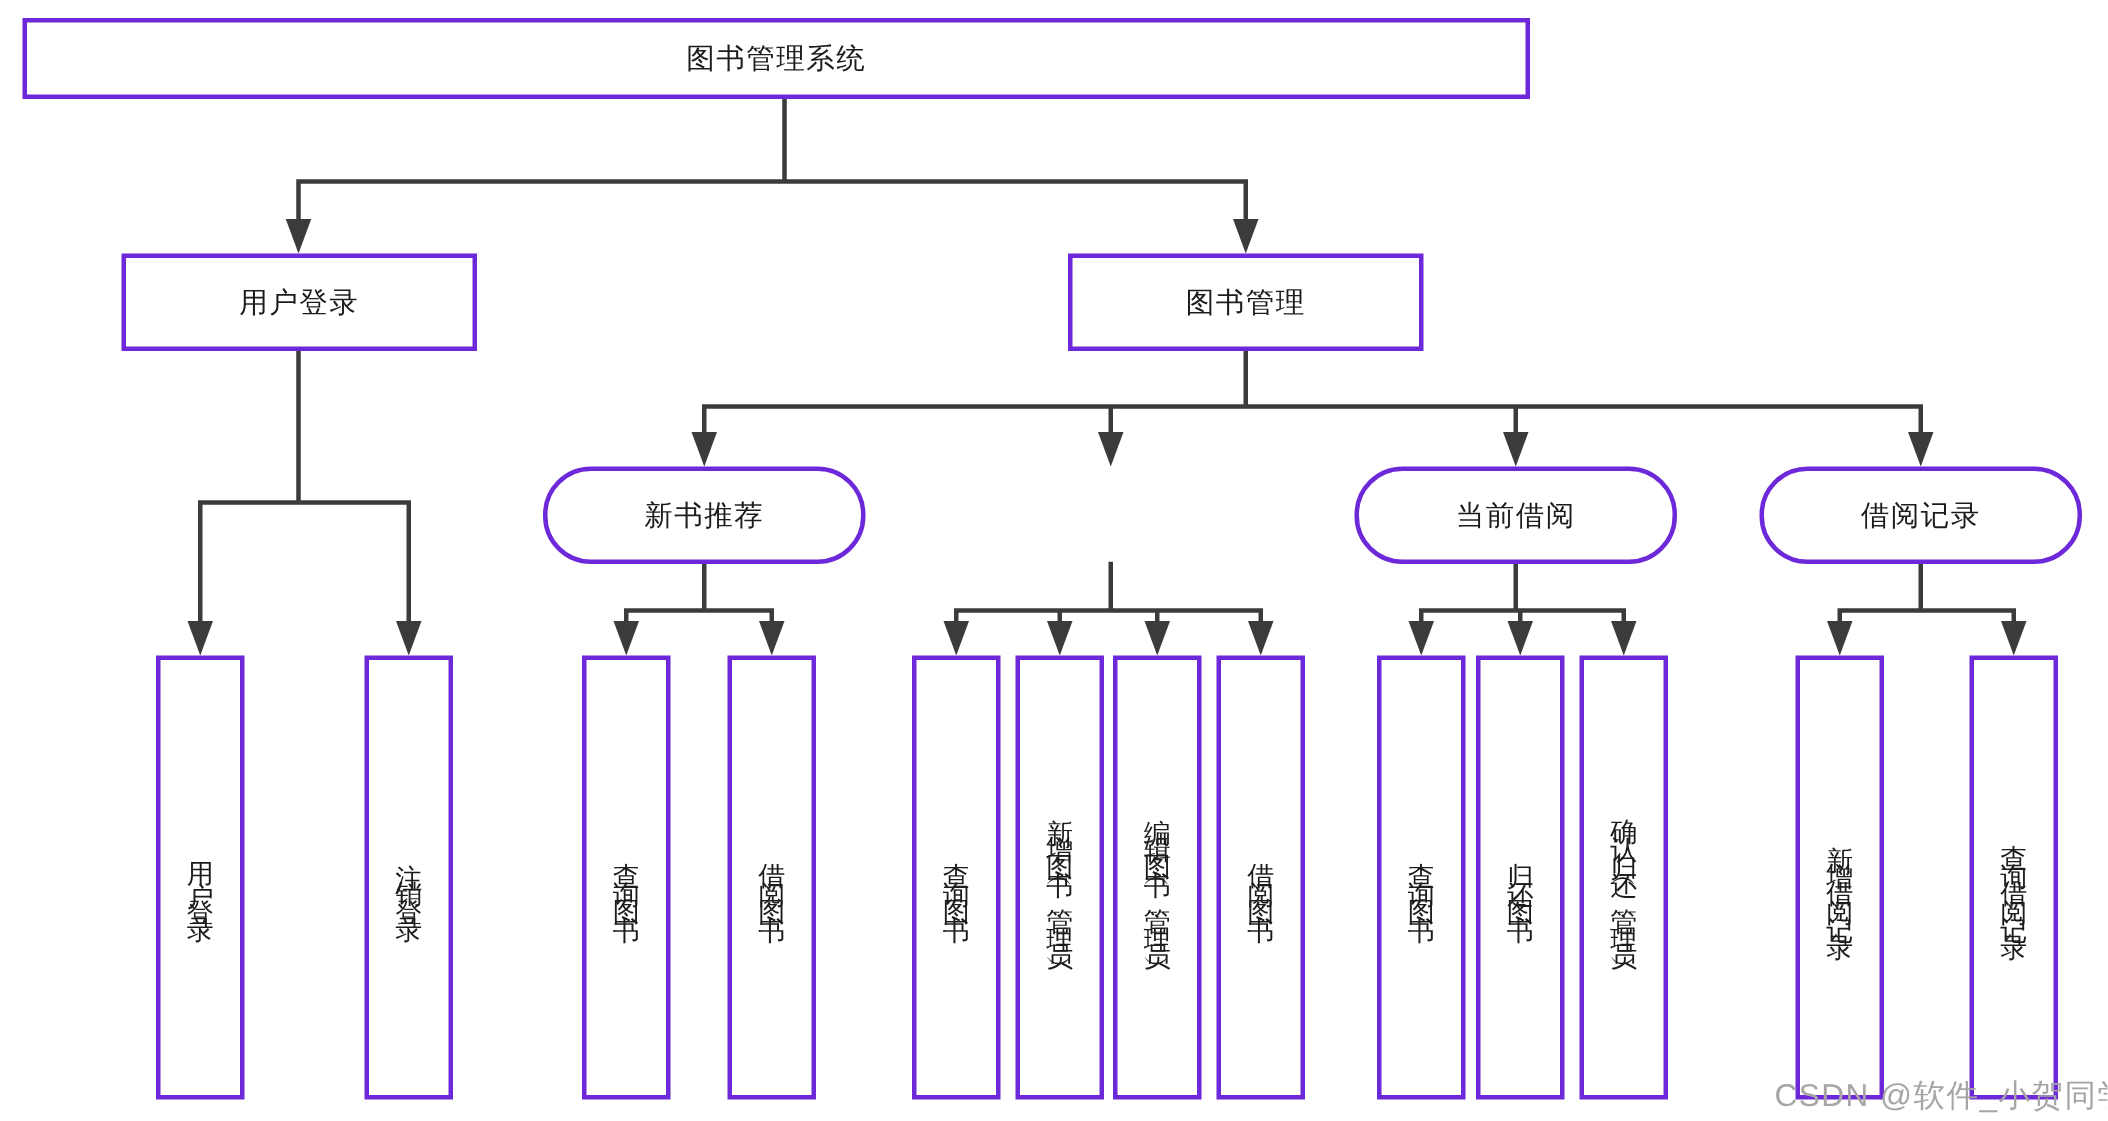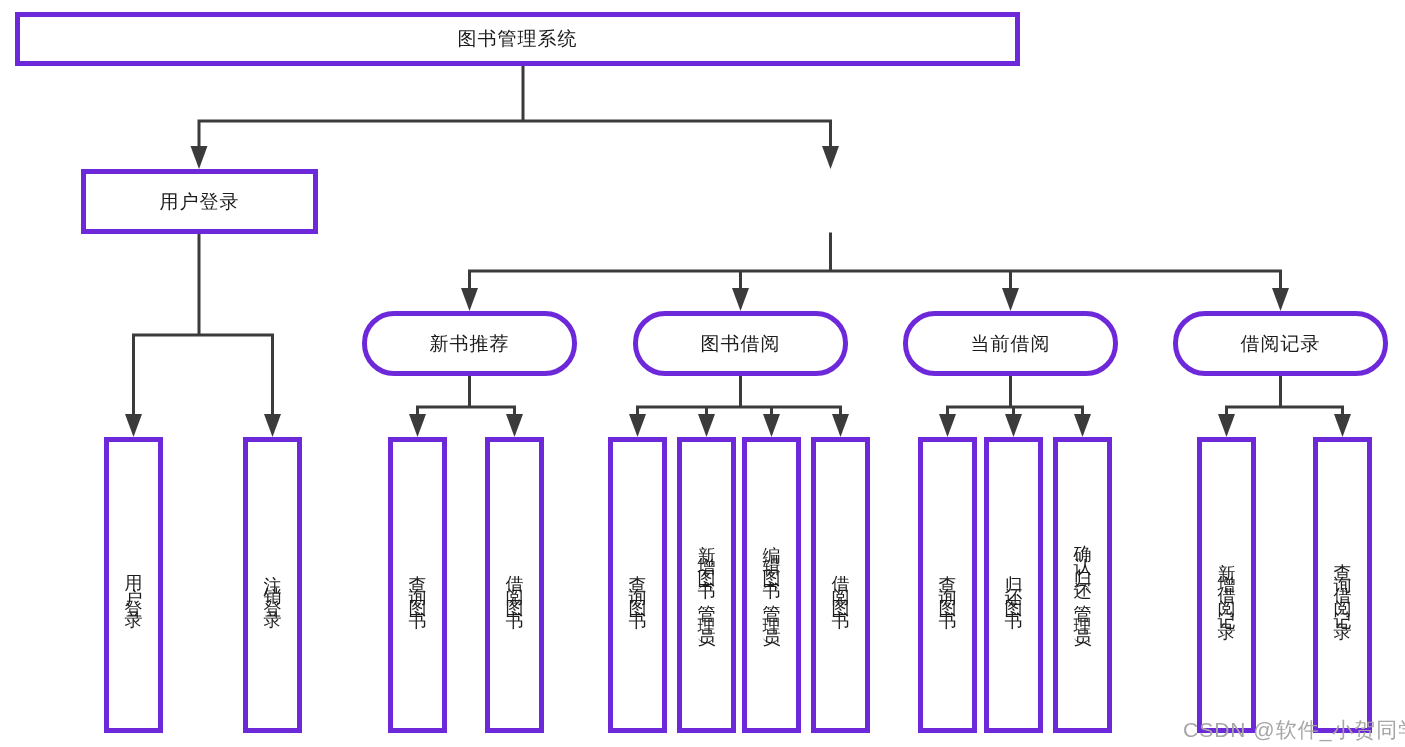--- a/index.html
+++ b/index.html
@@ -18,21 +18,21 @@
     position: absolute;
     left: 0; top: 0;
     width: 1405px;
     height: 747px;
   }
   .conn { stroke: #3b3b3b; stroke-width: 3; fill: none; stroke-linecap: square; }
   .arrow { fill: #3b3b3b; stroke: none; }
   .box {
     position: absolute;
     box-sizing: border-box;
-    border: 5px solid #6d28d9;
+    border: 3px solid #6d28d9;
     background: #ffffff;
     display: flex;
     align-items: center;
     justify-content: center;
     color: #1c1c1c;
     font-size: 19px;
     letter-spacing: 1px;
     text-align: center;
   }
   .vbox {
@@ -118,26 +118,26 @@
     </g>
   </svg>
 
   <div class="box root-box">
     <span>图书管理系统</span>
   </div>
 
   <div class="box lvl2-left">
     <span>用户登录</span>
   </div>
+  <div class="box lvl2-right">
+    <span>图书管理</span>
+  </div>
 
   <div class="box lvl3" style="left:362px">
     <span>新书推荐</span>
-  </div>
-  <div class="box lvl3" style="left:633px">
-    <span>图书借阅</span>
   </div>
   <div class="box lvl3" style="left:1173px">
     <span>借阅记录</span>
   </div>
   <div class="box lvl3" style="left:903px">
     <span>当前借阅</span>
   </div>
 
   <div class="box vbox" style="left:104px">
     <span class="vtext">用户登录</span>

